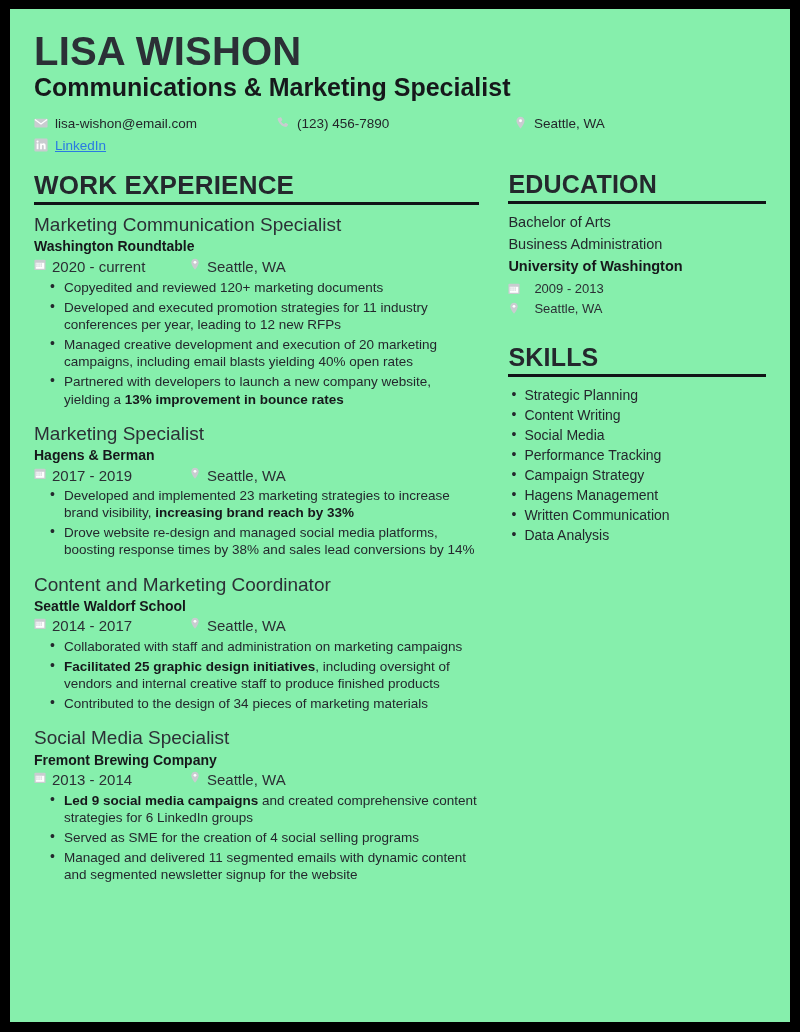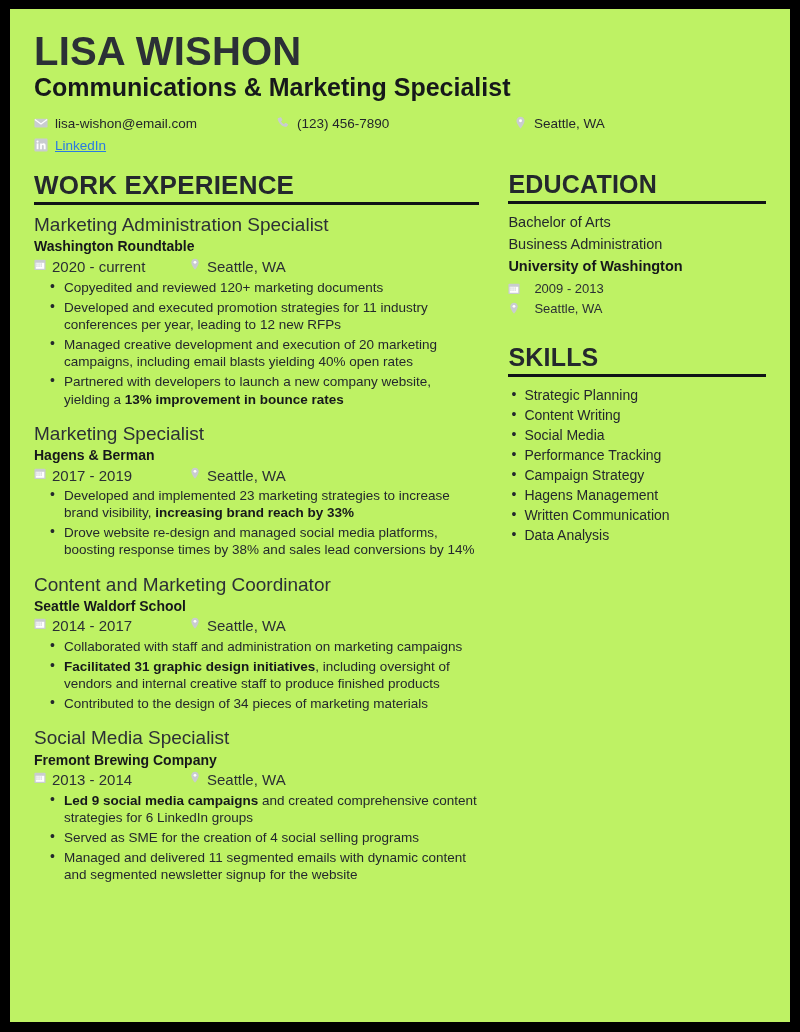--- a/index.html
+++ b/index.html
@@ -17,21 +17,21 @@
   }
   .page-frame {
     width: 800px;
     height: 1032px;
     background: #000000;
     padding: 9px 10px 10px 10px;
   }
   .page {
     width: 780px;
     height: 1013px;
-    background: #bef264;
+    background: #86efac;
     padding: 22px 24px 8px 24px;
     position: relative;
   }
 
   
   .name {
     font-size: 40px;
     font-weight: bold;
     letter-spacing: 0.2px;
     color: #2b3036;
@@ -258,21 +258,21 @@
   </div>
 
   <div class="body-cols">
 
     <div class="col-left">
       <div>
         <div class="section-title">WORK EXPERIENCE</div>
         <div class="section-rule"></div>
         <div id="jobs-container">
               <div class="job">
-                <div class="job-title">Marketing Administration Specialist</div>
+                <div class="job-title">Marketing Communication Specialist</div>
                 <div class="job-company">Washington Roundtable</div>
                 <div class="job-meta">
                   <span class="meta-item m-date">
                     <span class="ic">
                       <svg width="12" height="13" viewBox="0 0 14 14">
                         <rect x="0.5" y="1.5" width="13" height="12" rx="1" fill="#c9ccd0"></rect>
                         <rect x="2" y="5" width="10" height="7" fill="#ffffff"></rect>
                         <rect x="2.6" y="5.8" width="1.6" height="1.4" fill="#c9ccd0"></rect>
                         <rect x="5.1" y="5.8" width="1.6" height="1.4" fill="#c9ccd0"></rect>
                         <rect x="7.6" y="5.8" width="1.6" height="1.4" fill="#c9ccd0"></rect>
@@ -358,21 +358,21 @@
                       <svg width="12" height="13" viewBox="0 0 14 16">
                         <path d="M7 0.8C4.4.8 2.4 2.8 2.4 5.4c0 3.4 4.6 9 4.6 9s4.6-5.6 4.6-9C11.6 2.8 9.6.8 7 .8z" fill="#c9ccd0"></path>
                         <circle cx="7" cy="5.3" r="1.7" fill="#ffffff"></circle>
                       </svg>
                     </span>
                     <span>Seattle, WA</span>
                   </span>
                 </div>
                 <ul class="bullets">
                   <li>Collaborated with staff and administration on marketing campaigns</li>
-                  <li><b>Facilitated 31 graphic design initiatives</b>, including oversight of vendors and internal creative staff to produce finished products</li>
+                  <li><b>Facilitated 25 graphic design initiatives</b>, including oversight of vendors and internal creative staff to produce finished products</li>
                   <li>Contributed to the design of 34 pieces of marketing materials</li>
                 </ul>
               </div>
               <div class="job">
                 <div class="job-title">Social Media Specialist</div>
                 <div class="job-company">Fremont Brewing Company</div>
                 <div class="job-meta">
                   <span class="meta-item m-date">
                     <span class="ic">
                       <svg width="12" height="13" viewBox="0 0 14 14">

